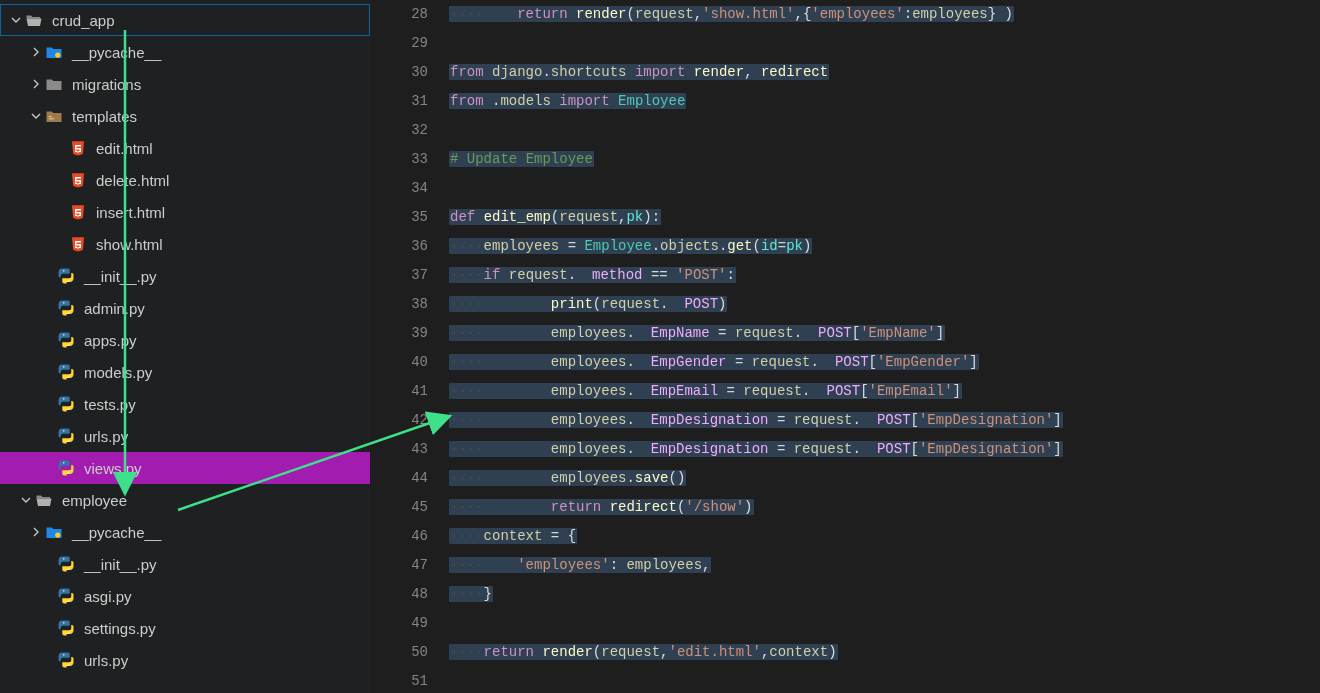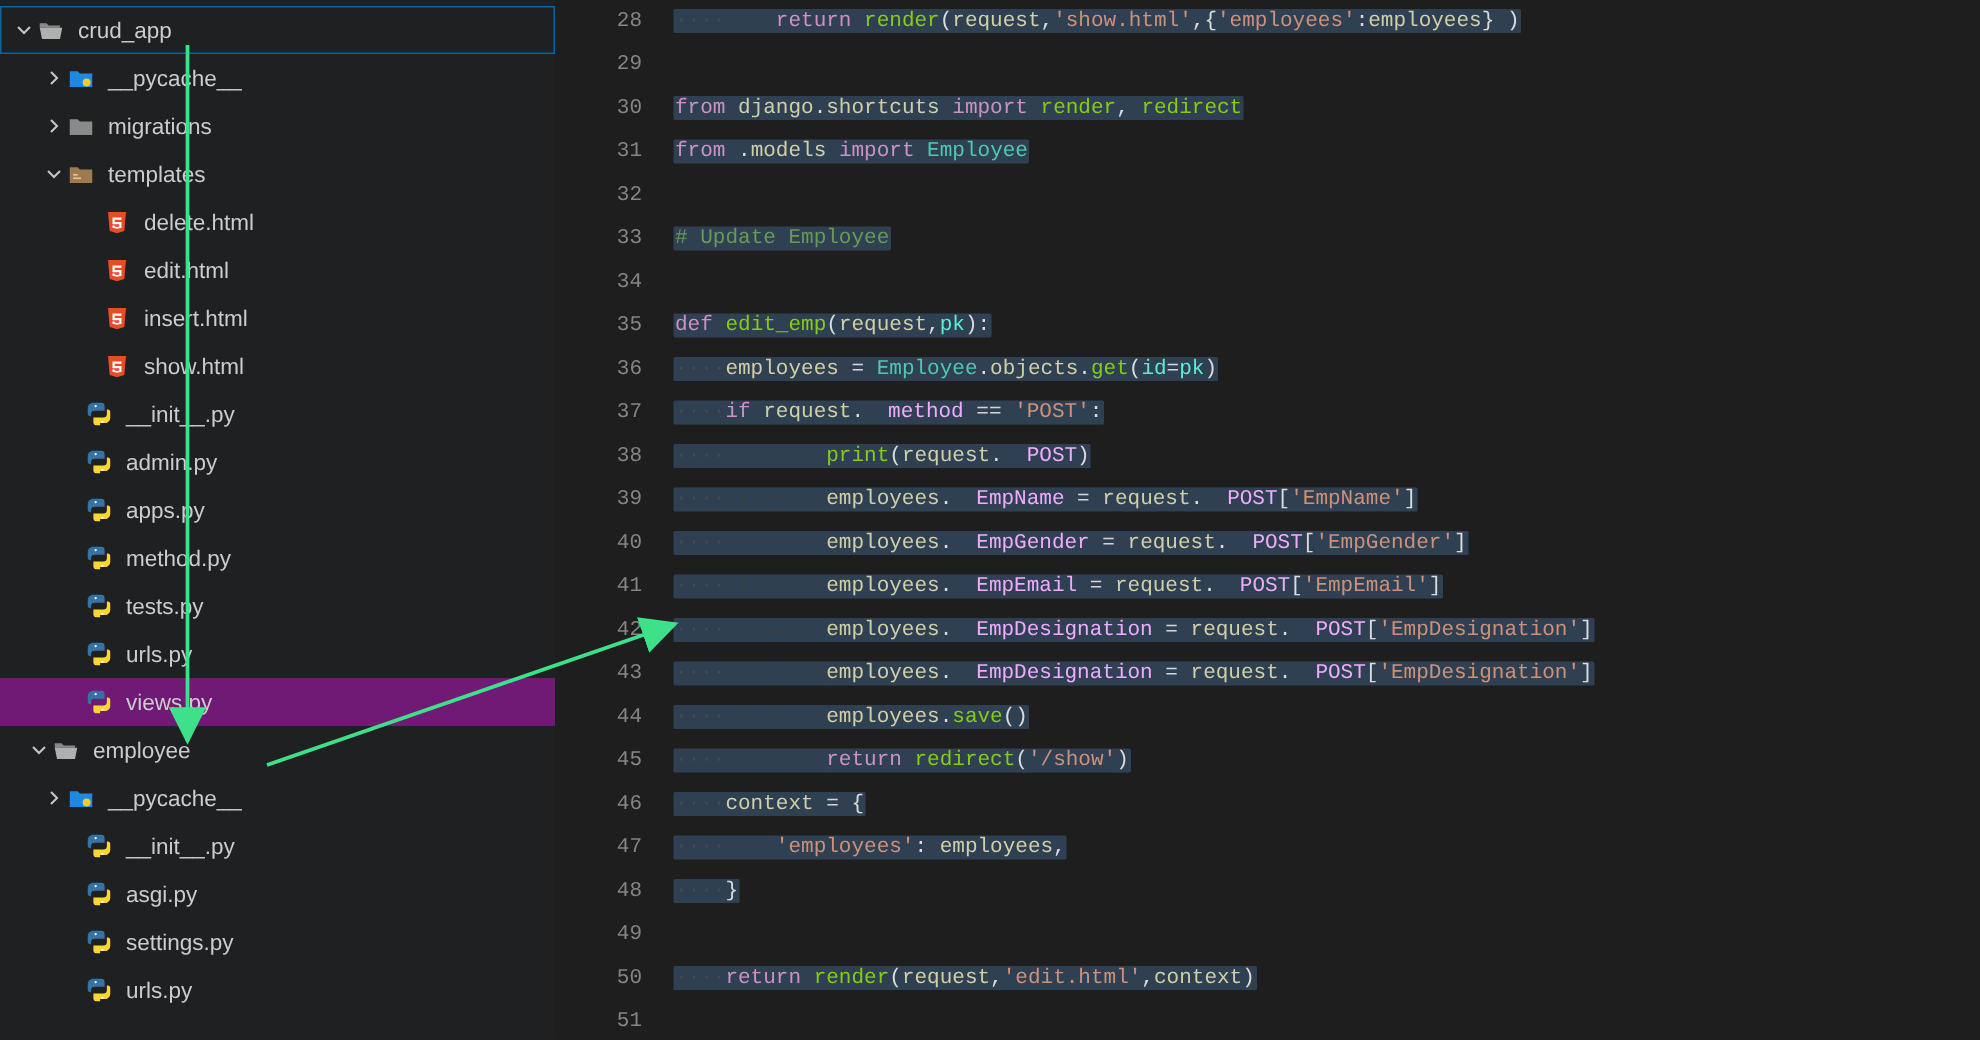--- a/index.html
+++ b/index.html
@@ -22,21 +22,21 @@
     flex-shrink: 0;
   }
   .tree-row {
     display: flex;
     align-items: center;
     height: 32px;
     padding-left: 8px;
     cursor: pointer;
     white-space: nowrap;
   }
-  .tree-row.selected { background: #701a75; }
+  .tree-row.selected { background: #a21caf; }
   .tree-row.root-selected {
     background: #1f2021;
     outline: 1px solid #0e639c;
     outline-offset: -1px;
   }
   .chev {
     width: 16px;
     height: 16px;
     display: flex;
     align-items: center;
@@ -77,21 +77,21 @@
   }
   .gutter div { height: 29px; }
   .code {
     flex: 1;
     position: relative;
     white-space: pre;
   }
   .codeline { height: 29px; }
   .sel-bg { background: #304053; border-radius:1px; padding:0 1px; margin:0 -1px;}
   .t-kw   { color: #cd91c3; } 
-  .t-fn   { color: #84cc16; } 
+  .t-fn   { color: #fef9c3; } 
   .t-var  { color: #d1cfa6; } 
   .t-str  { color: #ce9178; } 
   .t-com  { color: #6a9955; } 
   .t-cls  { color: #4ec9b0; } 
   .t-prop { color: #f0abfc; margin-left: 16px; } 
   .t-parm { color: #5eead4; } 
   .t-pun  { color: #dcdcdc; } 
   .t-op   { color: #d4d4d4; }
   .ws     { color: #3e3e3e; }
   .ws2    { color: #4a4a4a; }
@@ -164,31 +164,31 @@
 
   <div id="templates-list">
       <div class="tree-row indent-2">
         <span class="chev"></span>
         <span class="ficon">
           <svg viewBox="0 0 24 24">
             <path fill="#e44d26" d="M4 3h16l-1.5 17L12 22l-6.5-2z"></path>
             <path fill="#fff" d="M8 8h8v2h-6v2h6v5l-4 1-4-1v-2h2v1l2 .5 2-.5V14H8z"></path>
           </svg>
         </span>
-        <span class="ftext">delete.html</span>
+        <span class="ftext">edit.html</span>
       </div>
       <div class="tree-row indent-2">
         <span class="chev"></span>
         <span class="ficon">
           <svg viewBox="0 0 24 24">
             <path fill="#e44d26" d="M4 3h16l-1.5 17L12 22l-6.5-2z"></path>
             <path fill="#fff" d="M8 8h8v2h-6v2h6v5l-4 1-4-1v-2h2v1l2 .5 2-.5V14H8z"></path>
           </svg>
         </span>
-        <span class="ftext">edit.html</span>
+        <span class="ftext">delete.html</span>
       </div>
       <div class="tree-row indent-2">
         <span class="chev"></span>
         <span class="ficon">
           <svg viewBox="0 0 24 24">
             <path fill="#e44d26" d="M4 3h16l-1.5 17L12 22l-6.5-2z"></path>
             <path fill="#fff" d="M8 8h8v2h-6v2h6v5l-4 1-4-1v-2h2v1l2 .5 2-.5V14H8z"></path>
           </svg>
         </span>
         <span class="ftext">insert.html</span>
@@ -245,21 +245,21 @@
       <div class="tree-row indent-2" style="padding-left: 40px;">
         <span class="chev"></span>
         <span class="ficon">
           <svg viewBox="0 0 24 24">
             <path fill="#3572A5" d="M11 2h3c2 0 3 1 3 3v4H8c-2 0-3 1-3 3v2H4c-1 0-2-1-2-2V7c0-3 2-5 5-5h4z"></path>
             <path fill="#FFD43B" d="M13 22h-3c-2 0-3-1-3-3v-4h9c2 0 3-1 3-3V8h1c1 0 2 1 2 2v5c0 3-2 5-5 5h-4z"></path>
             <circle cx="9" cy="5" r="1" fill="#fff"></circle>
             <circle cx="15" cy="19" r="1" fill="#fff"></circle>
           </svg>
         </span>
-        <span class="ftext">method.py</span>
+        <span class="ftext">models.py</span>
       </div>
       <div class="tree-row indent-2" style="padding-left: 40px;">
         <span class="chev"></span>
         <span class="ficon">
           <svg viewBox="0 0 24 24">
             <path fill="#3572A5" d="M11 2h3c2 0 3 1 3 3v4H8c-2 0-3 1-3 3v2H4c-1 0-2-1-2-2V7c0-3 2-5 5-5h4z"></path>
             <path fill="#FFD43B" d="M13 22h-3c-2 0-3-1-3-3v-4h9c2 0 3-1 3-3V8h1c1 0 2 1 2 2v5c0 3-2 5-5 5h-4z"></path>
             <circle cx="9" cy="5" r="1" fill="#fff"></circle>
             <circle cx="15" cy="19" r="1" fill="#fff"></circle>
           </svg>

